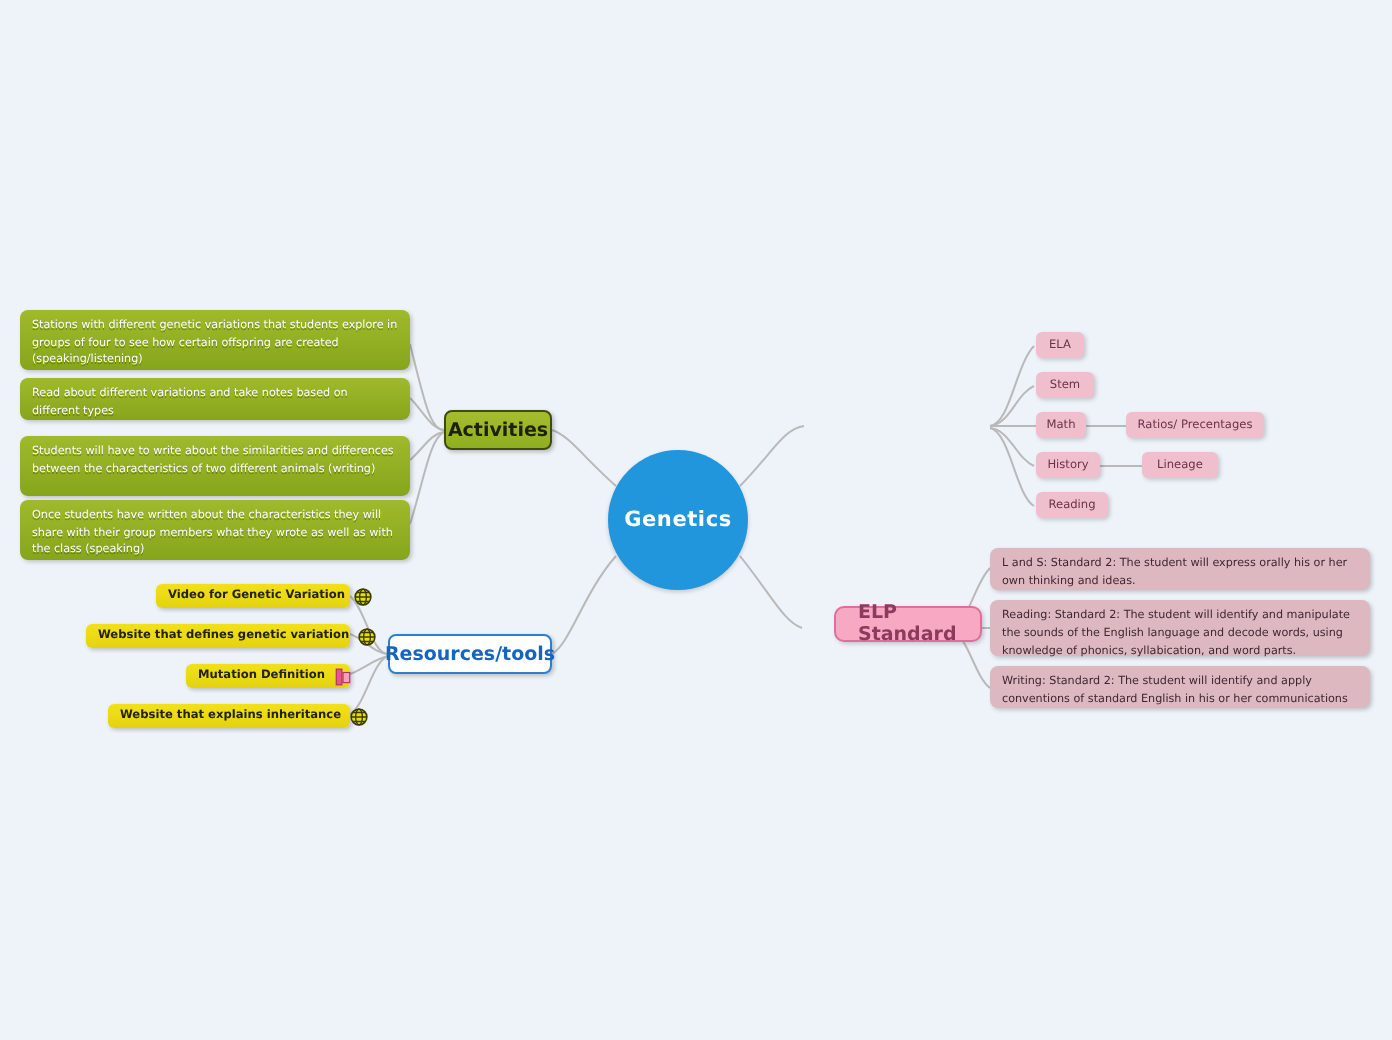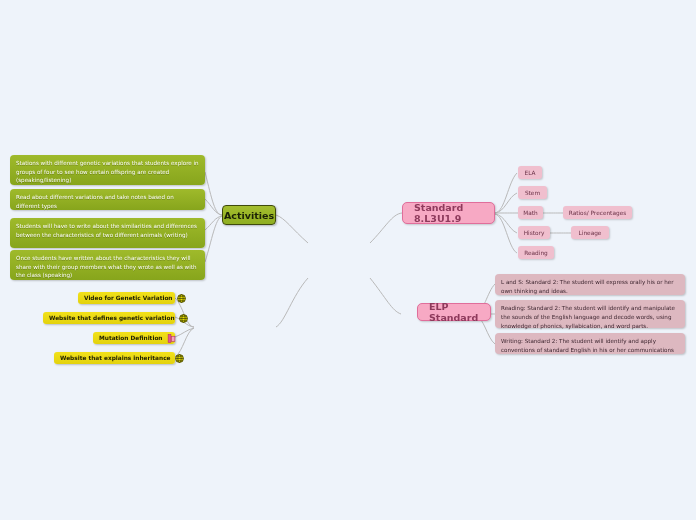--- a/index.html
+++ b/index.html
@@ -181,29 +181,32 @@
       <path d="M543 213 C 552 213, 555 213, 563 213"></path>
 
       <path d="M550 233 C 560 233, 563 233, 571 233"></path>
 
       <path d="M475 314 C 484 313, 487 292, 495 284"></path>
       <path d="M475 314 C 484 314, 487 314, 495 314"></path>
       <path d="M475 315 C 484 317, 487 338, 495 344"></path>
     </g>
   </svg>
 
+  <div class="node root" style="left:304px; top:225px;">
+    <span>Genetics</span>
+  </div>
 
   <div class="node branch-activities" style="left:222px; top:205px; width:54px; height:20px;">
     <span>Activities</span>
   </div>
 
-
-  <div class="node branch-pink" style="left:402px; top:202px; width:93px; height:22px;">
-    <span>Standard 8.L3U1.9</span>
-  </div>
+  <div class="node branch-resources" style="left:194px; top:317px; width:82px; height:20px;">
+    <span>Resources/tools</span>
+  </div>
+
 
   <div class="node branch-pink" style="left:401px; top:303px; width:74px; height:18px;margin-left:16px;">
     <span>ELP Standard</span>
   </div>
 
   <div class="node leaf-green" style="left:10px; top:155px; width:195px; height:30px;">
     <span>Stations with different genetic variations that students explore in groups of four to see how certain offspring are created (speaking/listening)</span>
   </div>
 
   <div class="node leaf-green" style="left:10px; top:189px; width:195px; height:21px;">

